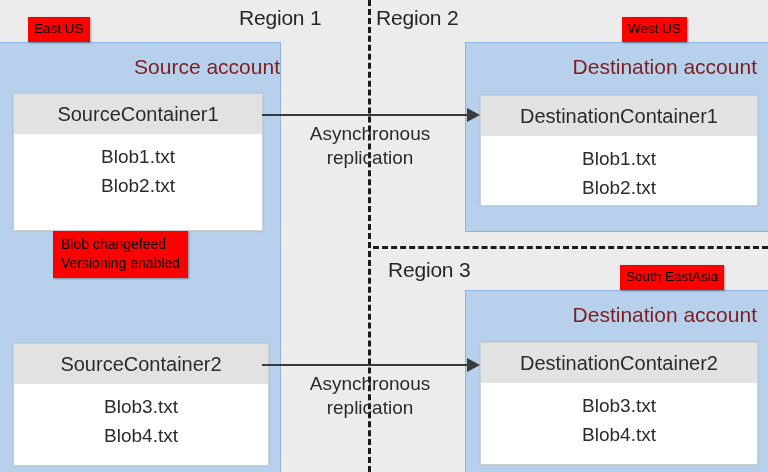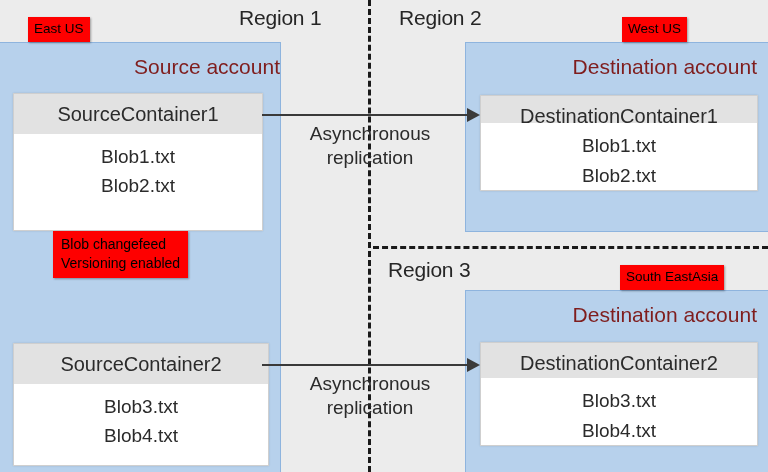--- a/index.html
+++ b/index.html
@@ -141,21 +141,21 @@
 </style>
 </head>
 <body>
 
 <div id="canvas">
 
   <div class="vdash" style="left:368px; top:0px; height:472px;"></div>
   <div class="hdash" style="left:373px; top:246px; width:395px;"></div>
 
   <div class="region-title" style="left:239px; top:6px;">Region 1</div>
-  <div class="region-title" style="left:399px; top:6px;">Region 2</div>
+  <div class="region-title" style="left:376px; top:6px;">Region 2</div>
   <div class="region-title" style="left:388px; top:258px;">Region 3</div>
 
   <div class="badge" style="left:28px; top:17px;">East US</div>
   <div class="badge" style="left:620px; top:265px;">South EastAsia</div>
   <div class="badge" style="left:622px; top:17px;">West US</div>
 
   <div class="account-panel" style="left:-2px; top:42px; width:283px; height:432px;">
     <div class="account-title" style="top:12px;">Source account</div>
   </div>
 
@@ -177,33 +177,33 @@
     <div class="container-body">
       <div class="blob-item">Blob3.txt</div>
       <div class="blob-item">Blob4.txt</div>
     </div>
   </div>
 
   <div class="account-panel" style="left:465px; top:42px; width:310px; height:190px;">
     <div class="account-title" style="top:12px; right:17px;">Destination account</div>
   </div>
 
-  <div class="container-card" style="left:480px; top:95px; width:278px; height:96px;">
+  <div class="container-card" style="left:480px; top:95px; width:278px; height:111px;">
     <div class="container-header">DestinationContainer1</div>
     <div class="container-body">
       <div class="blob-item">Blob1.txt</div>
       <div class="blob-item">Blob2.txt</div>
     </div>
   </div>
 
   <div class="account-panel" style="left:465px; top:290px; width:310px; height:184px;">
     <div class="account-title" style="top:12px; right:17px;">Destination account</div>
   </div>
 
-  <div class="container-card" style="left:480px; top:342px; width:278px; height:104px;">
+  <div class="container-card" style="left:480px; top:342px; width:278px; height:123px;">
     <div class="container-header">DestinationContainer2</div>
     <div class="container-body">
       <div class="blob-item">Blob3.txt</div>
       <div class="blob-item">Blob4.txt</div>
     </div>
   </div>
 
   <div class="arrow-line" style="left:262px; top:114px; width:206px;"></div>
   <div class="arrow-head" style="left:467px; top:108px;"></div>
   <div class="arrow-label" style="left:281px; top:122px; width:178px;">

